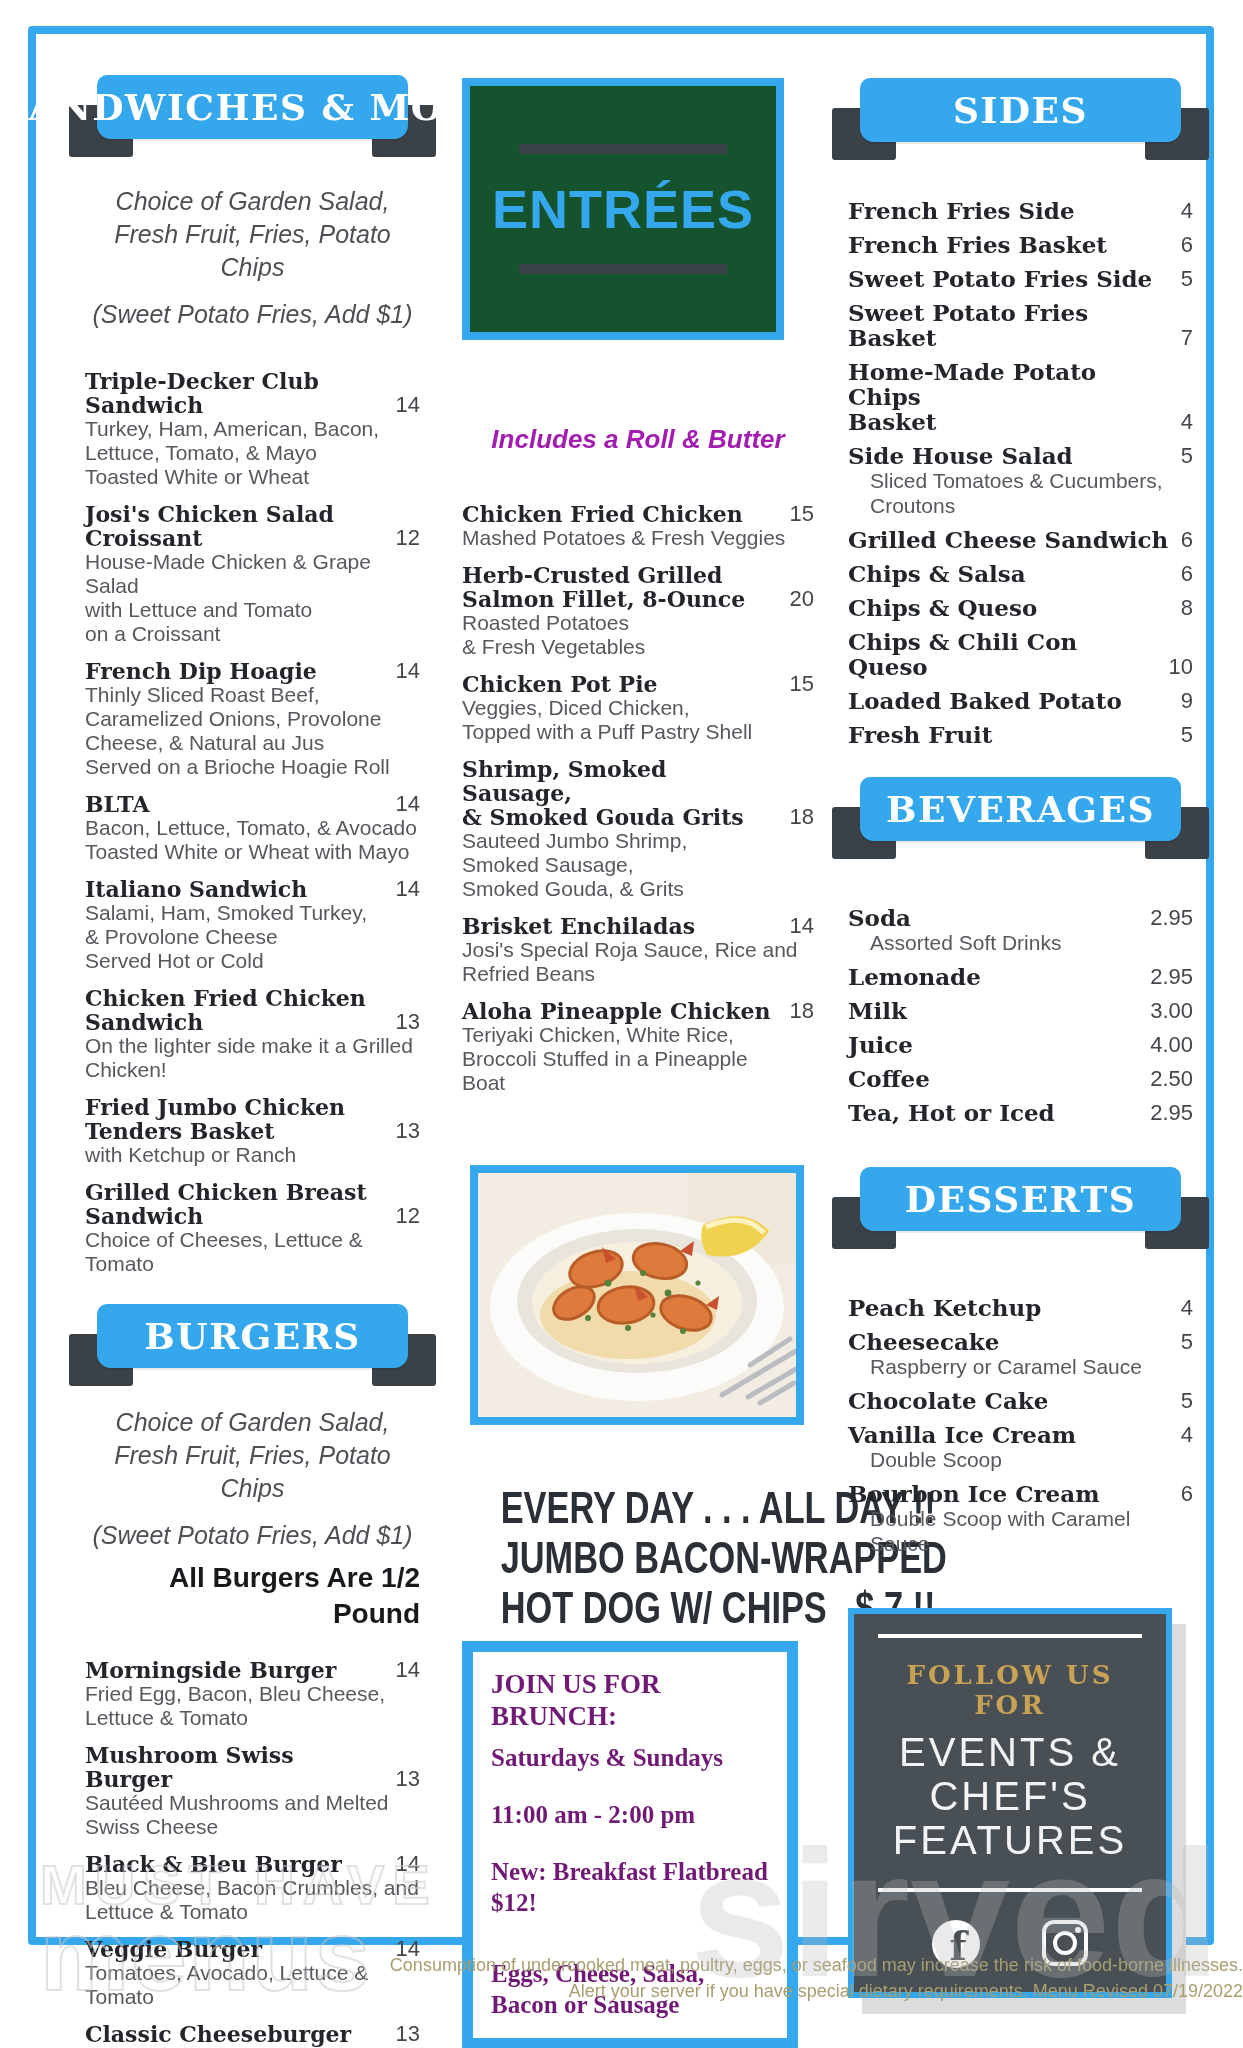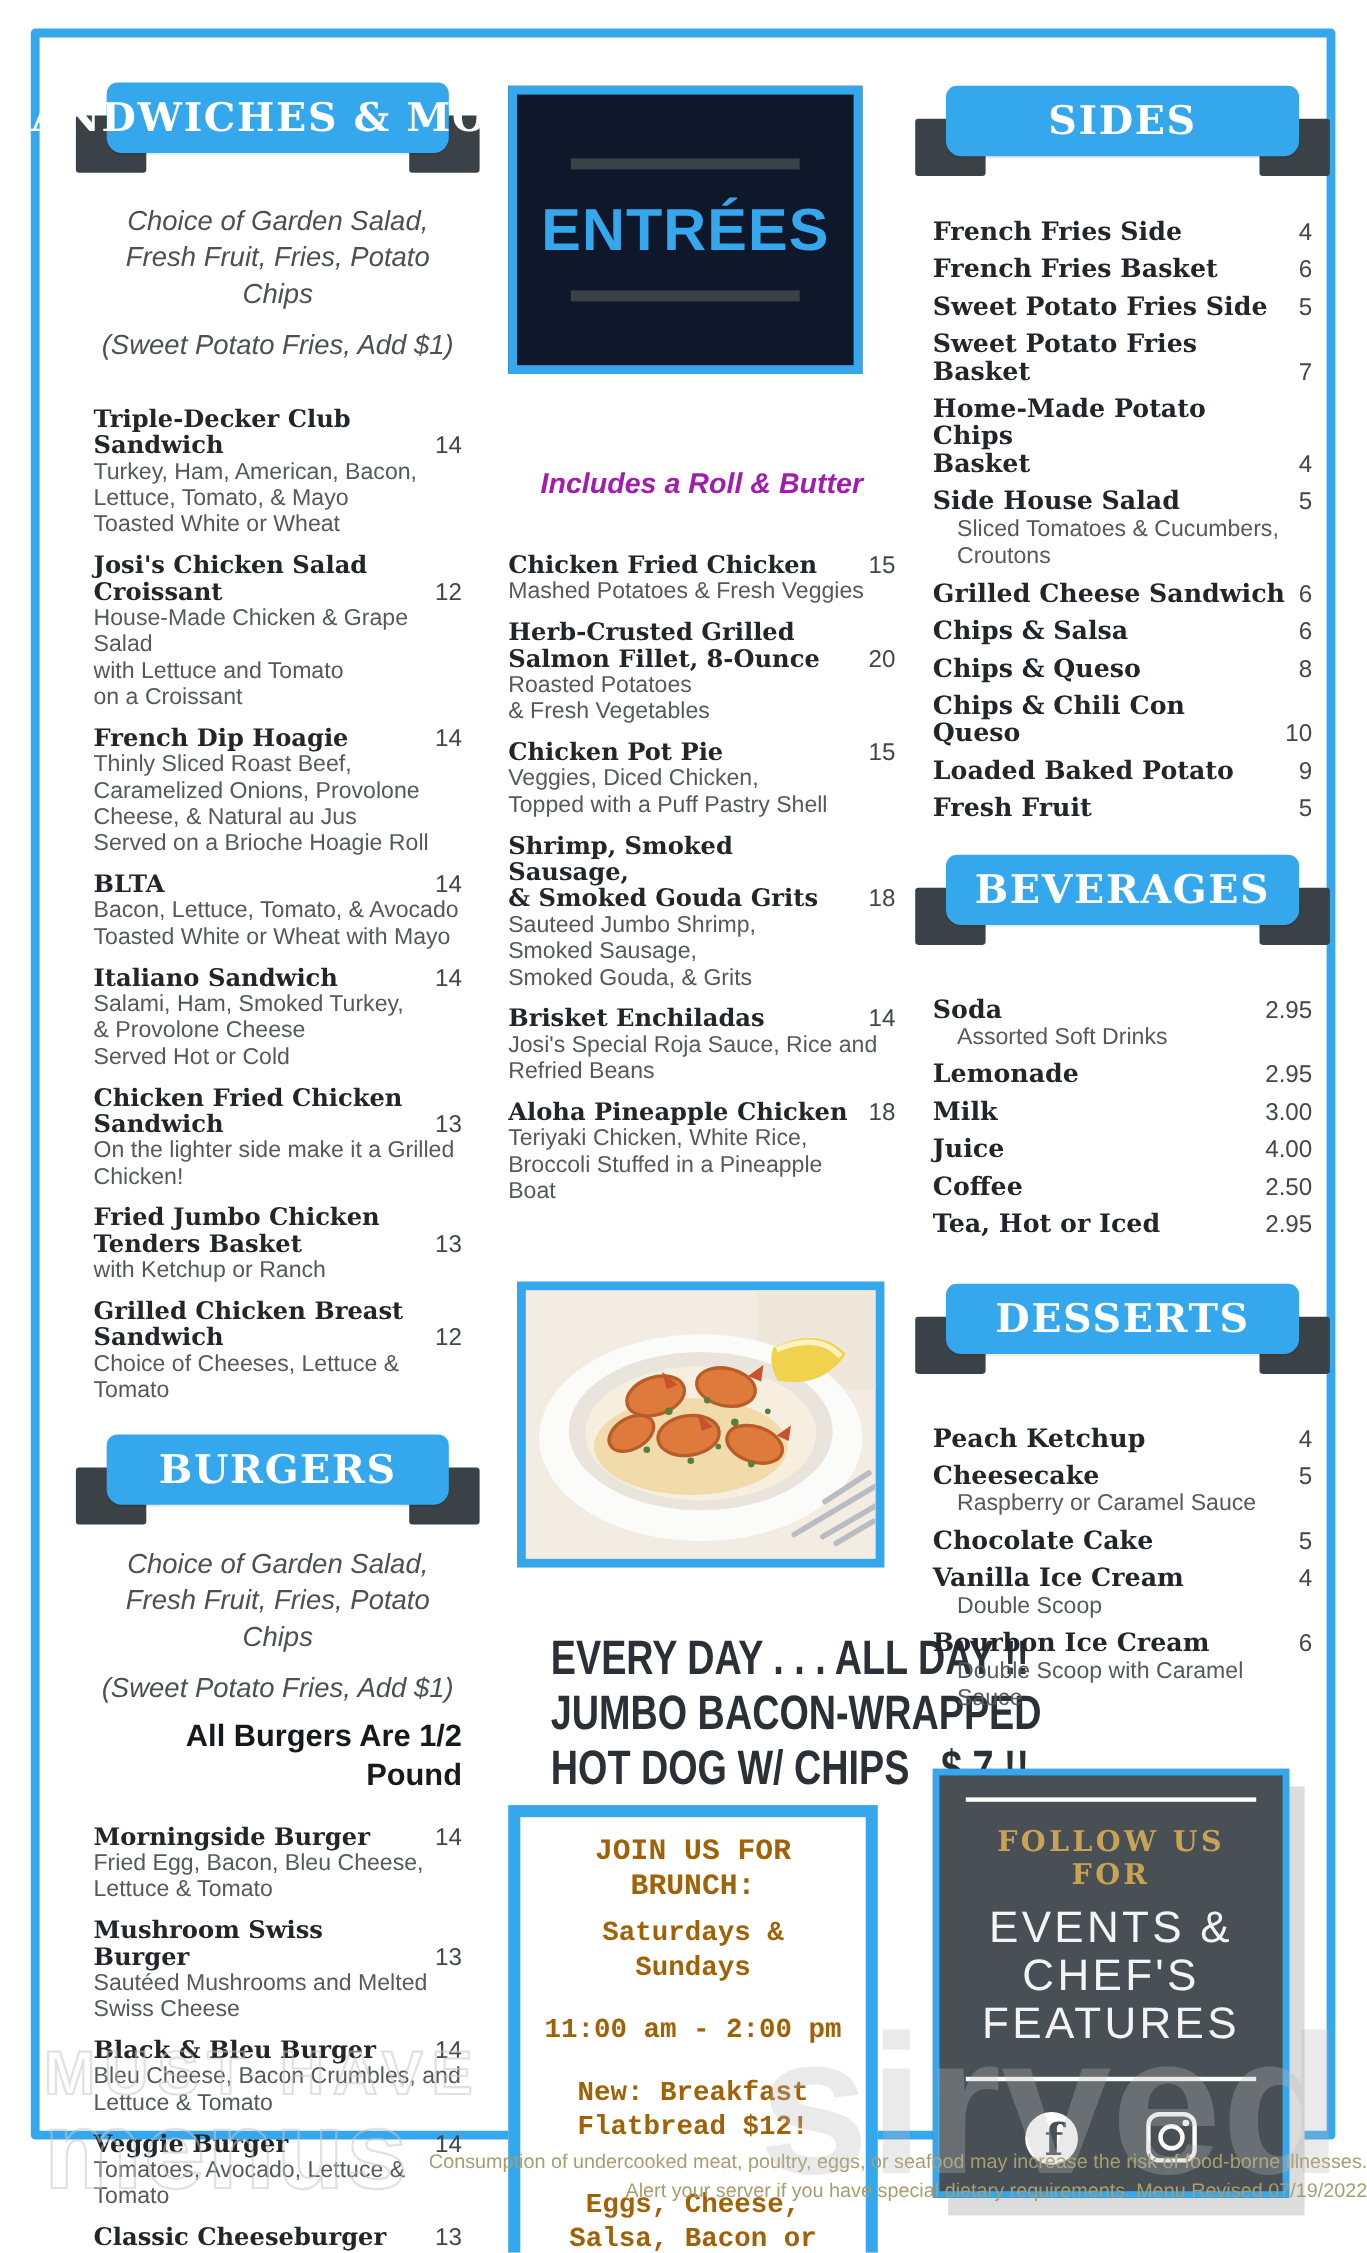--- a/index.html
+++ b/index.html
@@ -30,37 +30,37 @@
   .item{margin-bottom:13px;}
   .item-head{display:flex;align-items:flex-end;}
   .item-name{flex:1;font:700 22px/24px "DejaVu Serif",serif;color:#22252a;white-space:pre-line;}
   .item-price{font:400 22px/24px "Liberation Sans",sans-serif;color:#43464b;padding-left:8px;}
   .item-desc{font:400 21px/24px "Liberation Sans",sans-serif;color:#55585d;}
   .col-right .item{margin-bottom:9px;}
   .col-right .item-name{font-size:23px;line-height:25px;}
   .col-right .item-desc{line-height:25px;margin-left:22px;}
 
   
-  .entrees-box{box-sizing:border-box;width:322px;height:262px;border:8px solid #35a7ec;background:#0f172a;
+  .entrees-box{box-sizing:border-box;width:322px;height:262px;border:8px solid #35a7ec;background:#14532d;
                display:flex;flex-direction:column;align-items:center;justify-content:center;gap:28px;margin-bottom:82px;}
   .entrees-bar{width:208px;height:10px;background:#3a4147;}
   .entrees-title{font:700 54px/1 "Liberation Sans",sans-serif;color:#35a7ec;letter-spacing:1px;}
   .entrees-note{font:italic 600 26px/34px "Liberation Sans",sans-serif;color:#a21caf;text-align:center;margin-bottom:46px;}
 
   .photo{box-sizing:border-box;width:334px;height:260px;border:8px solid #35a7ec;margin:70px 0 0 8px;
          background:#f2ece2;overflow:hidden;}
   .photo svg{display:block;width:100%;height:100%;}
 
   .promo{margin-top:58px;}
   .promo-line{font:700 44px/50px "Liberation Sans",sans-serif;color:#2b3036;text-align:center;
               transform:scaleX(.78);transform-origin:50% 50%;white-space:pre;}
 
   .brunch{box-sizing:border-box;width:336px;margin-top:8px;border:11px solid #35a7ec;background:#fff;
           padding:16px 18px 18px;}
-  .brunch-line{font-family:Liberation Mono, monospace;color:#a16207;text-align:center;}
+  .brunch-line{font-family:Liberation Serif, serif;color:#701a75;}
   .b1{font-weight:700;font-size:27px;line-height:32px;margin-bottom:10px;}
   .b2,.b3,.b4,.b5{font-weight:700;font-size:25px;line-height:31px;}
   .b2{margin-bottom:26px;}
   .b3{margin-bottom:26px;}
   .b4{margin-bottom:40px;}
 
   
   .follow{box-sizing:border-box;width:324px;margin-top:52px;border:6px solid #35a7ec;background:#485055;
           padding:20px 22px 24px;box-shadow:14px 16px 0 #dcdcdc;}
   .follow-hr{height:4px;background:#ffffff;margin:0 2px;}

